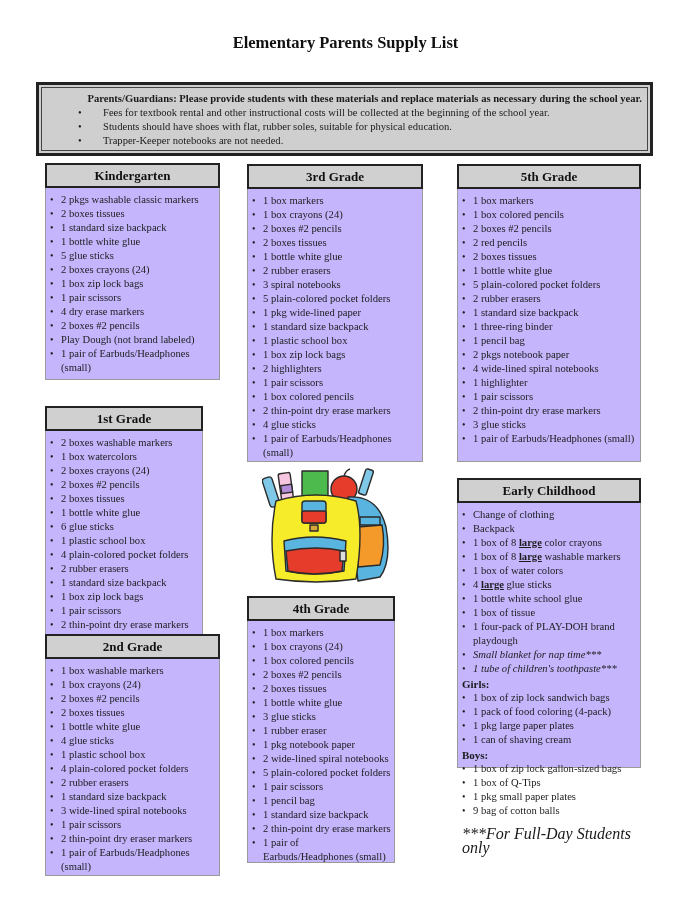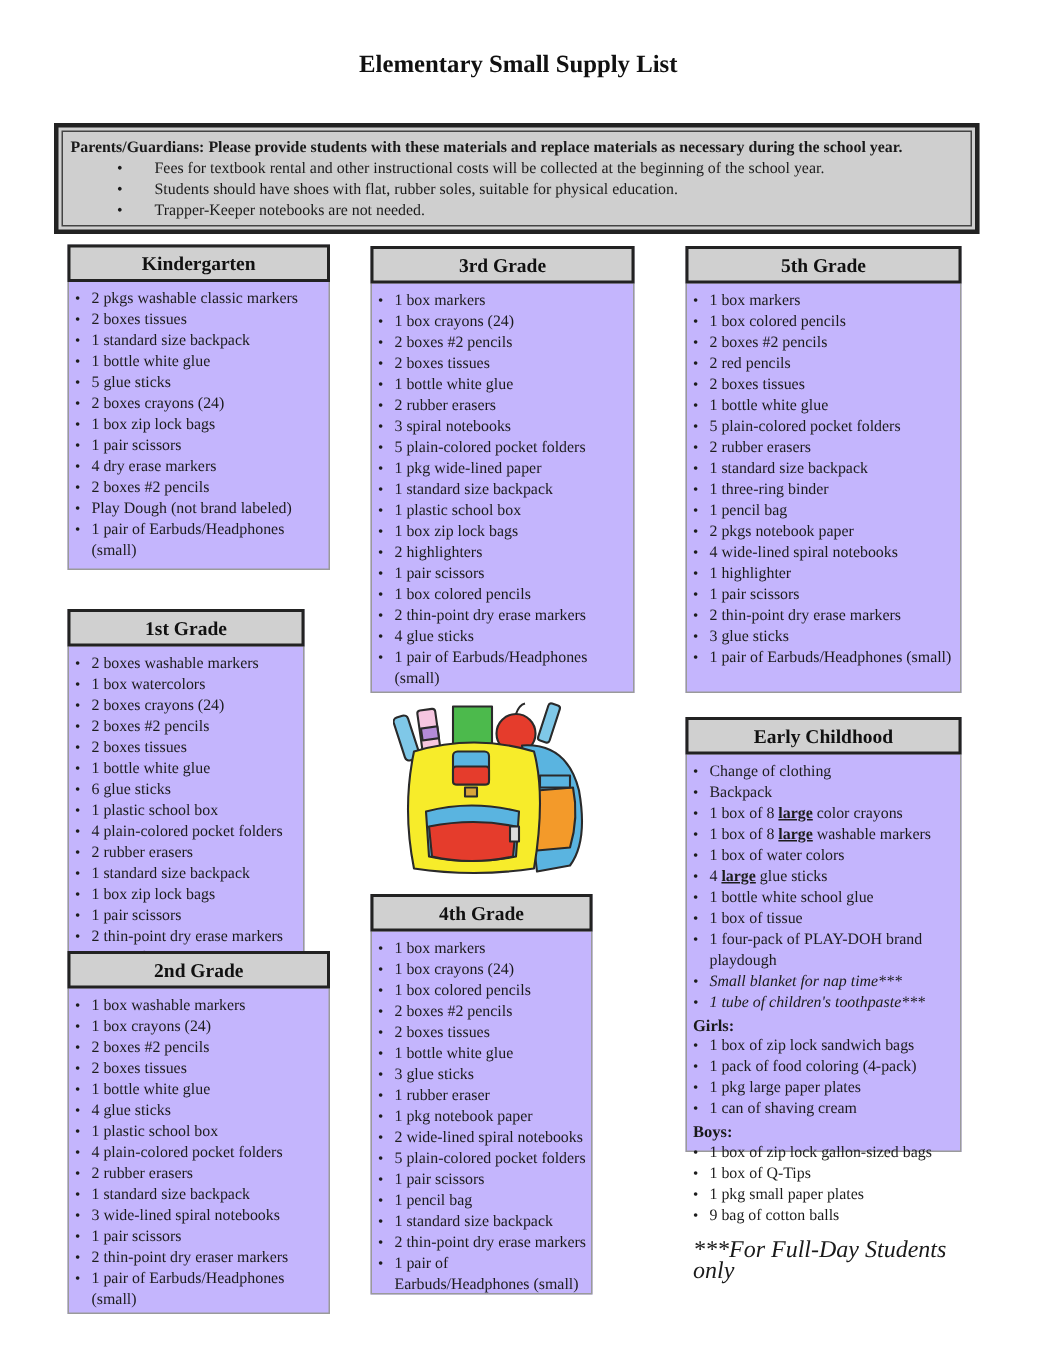--- a/index.html
+++ b/index.html
@@ -10,21 +10,21 @@
   .title {
     position: absolute; left: 0; top: 33px; width: 691px; text-align: center;
     font-weight: bold; font-size: 16.5px; color: #111;
   }
   .notice {
     position: absolute; left: 36px; top: 82px; width: 617px; height: 74px;
     border: 3px solid #222; background: #cfcfcf; box-sizing: border-box;
     outline: 1px solid #444; outline-offset: -6px;
     padding: 7px 8px 0 8px; font-size: 10.6px; line-height: 14px;
   }
-  .notice .lead { font-weight: bold; white-space: nowrap; }
+  .notice .lead { font-weight: bold; white-space: nowrap; text-align: right; }
   .notice ul { margin: 0; padding: 0 0 0 56px; list-style: none; }
   .notice li { position: relative; white-space: nowrap; }
   .notice li::before { content: "\2022"; position: absolute; left: -25px; }
 
   .box {
     position: absolute; box-sizing: border-box;
     border: 1px solid #9a9a9a; background: #c4b5fd;
   }
   .box .hdr {
     position: relative; margin: -1px -1px 0 -1px;
@@ -42,21 +42,21 @@
   .box li.it { font-style: italic; }
   .sub { font-weight: bold; font-size: 11px; line-height: 14px; padding-left: 4px; margin-top: 1px; }
   .foot { font-style: italic; font-size: 16px; line-height: 14px; padding: 9px 0 0 4px; }
   u.lg { font-weight: bold; }
 
   .art { position: absolute; left: 262px; top: 467px; width: 136px; height: 118px; }
 </style>
 </head>
 <body>
 
-<div class="title">Elementary Small Supply List</div>
+<div class="title">Elementary Parents Supply List</div>
 
 <div class="notice">
   <div class="lead">Parents/Guardians: Please provide students with these materials and replace materials as necessary during the school year.</div>
   <ul>
     <li>Fees for textbook rental and other instructional costs will be collected at the beginning of the school year.</li>
     <li>Students should have shoes with flat, rubber soles, suitable for physical education.</li>
     <li>Trapper-Keeper notebooks are not needed.</li>
   </ul>
 </div>
 

